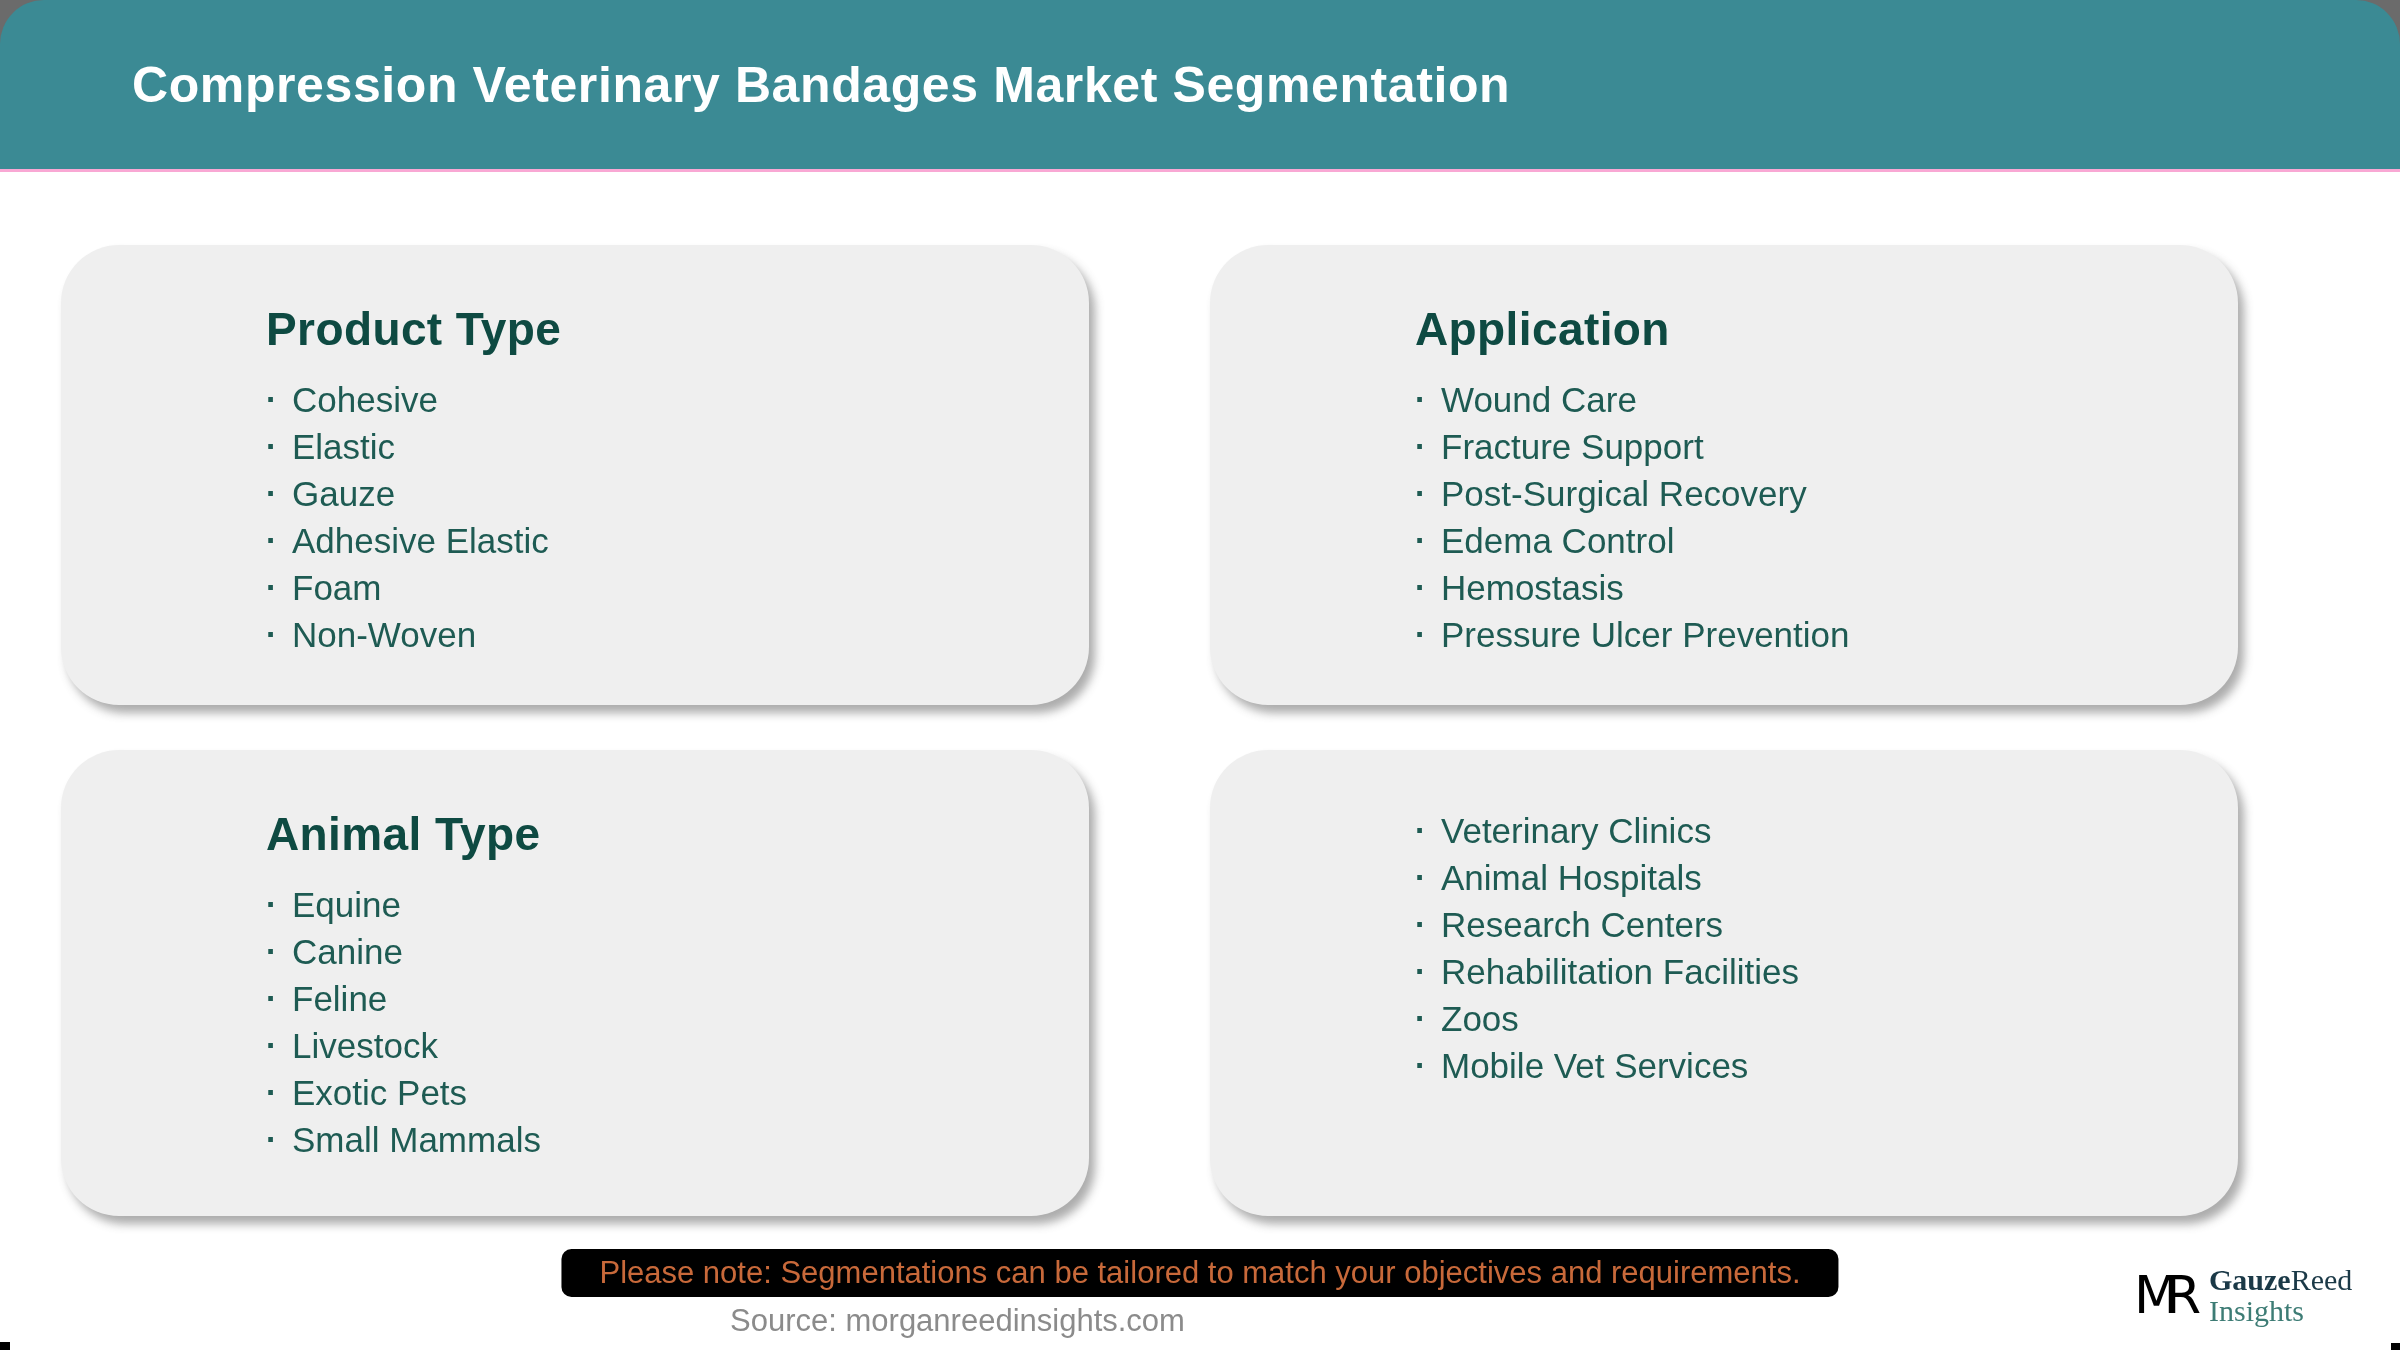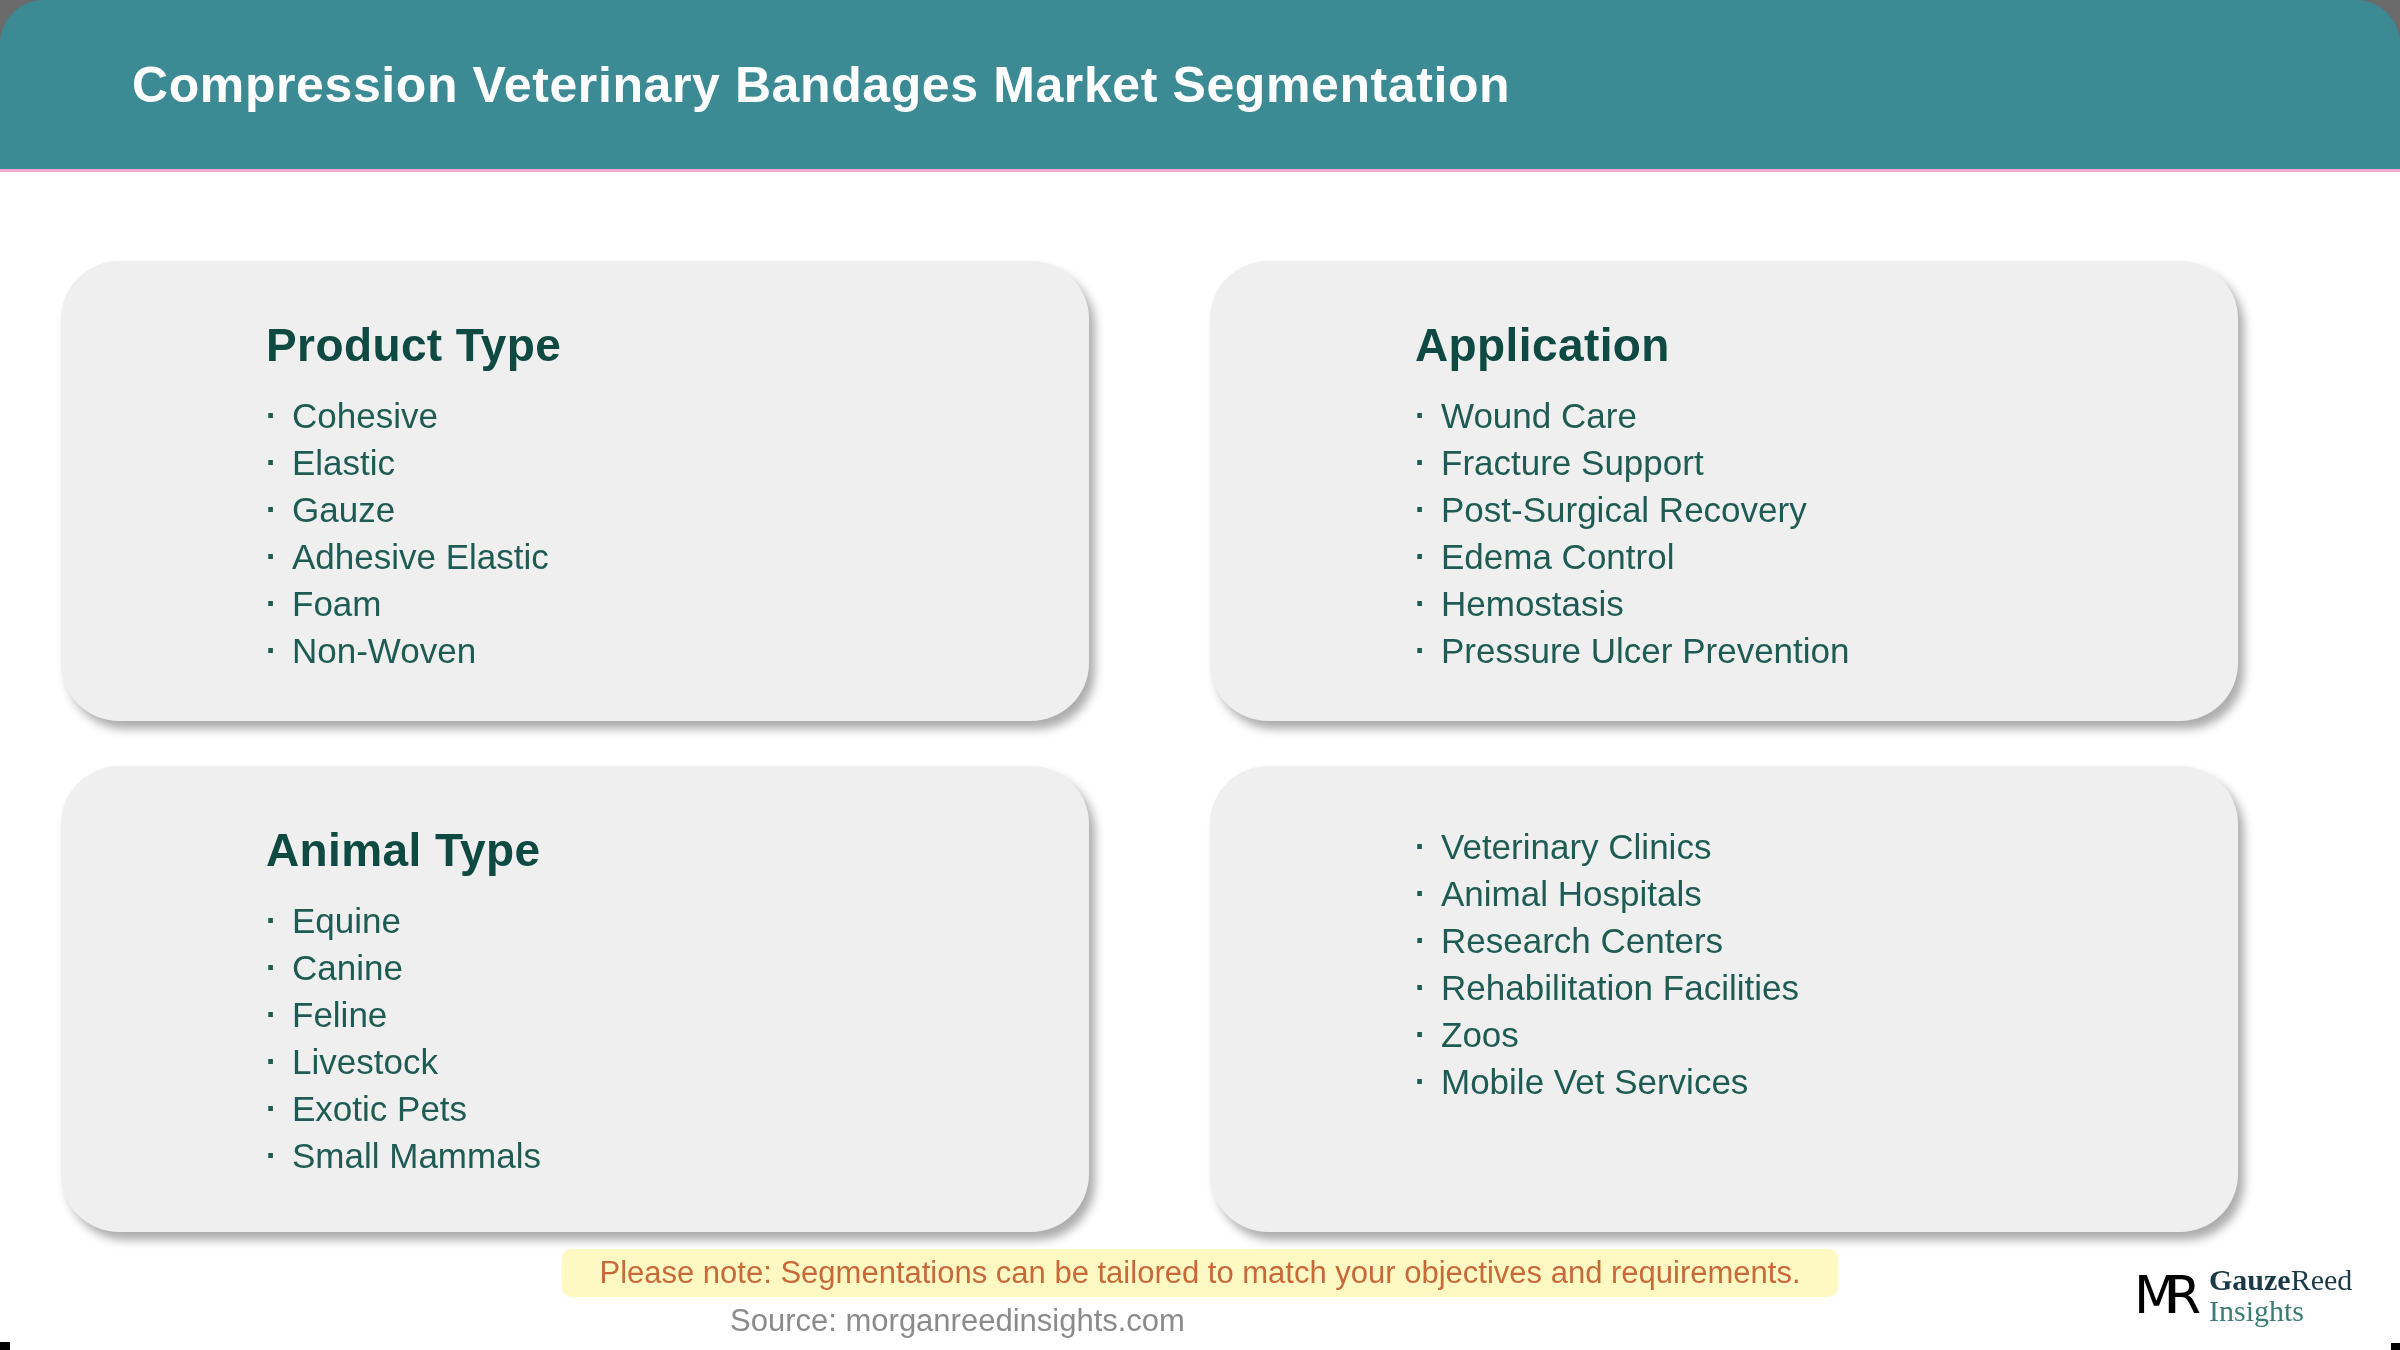--- a/index.html
+++ b/index.html
@@ -36,21 +36,20 @@
   }
 
   .card {
     position:absolute;
     width:1028px;
     background:#efefef;
     border-radius:58px;
     box-shadow:6px 8px 10px rgba(70,70,70,0.45);
     box-sizing:border-box;
     padding:57px 40px 0 205px;
-    margin-top:16px;
   }
   .card.row1 { height:460px; top:245px; }
   .card.row2 { height:466px; top:750px; }
   .card.col1 { left:61px; }
   .card.col2 { left:1210px; }
 
   .card h2 {
     margin:0 0 20px 0;
     font-size:46px;
     font-weight:bold;
@@ -72,21 +71,21 @@
     margin-right:15px;
     font-weight:bold;
     font-size:33px;
   }
 
   .note-bar {
     position:absolute;
     top:1249px; left:50%;
     transform:translateX(-50%);
     height:48px;
-    background:#fef9c3;
+    background:#000000;
     border-radius:10px;
     display:flex; align-items:center;
     padding:0 38px;
     white-space:nowrap;
     color:#c8693a;
     font-size:31px;
   }
 
   .source-line {
     position:absolute;

